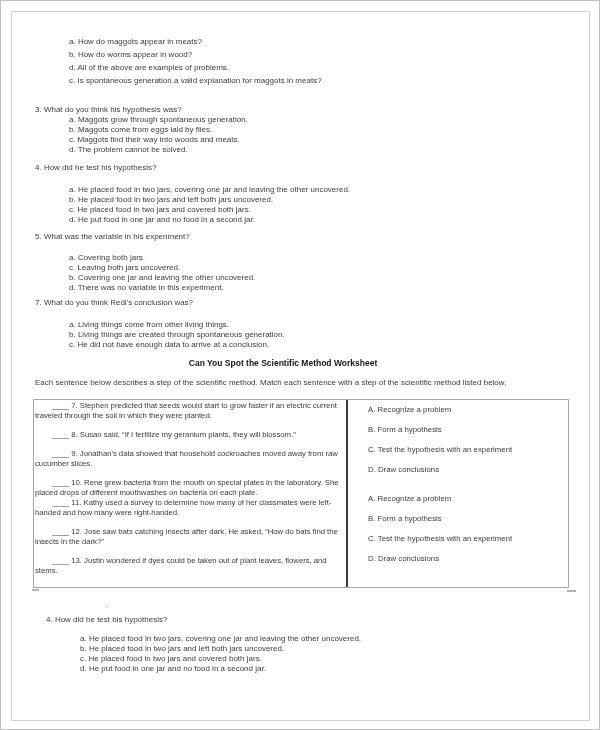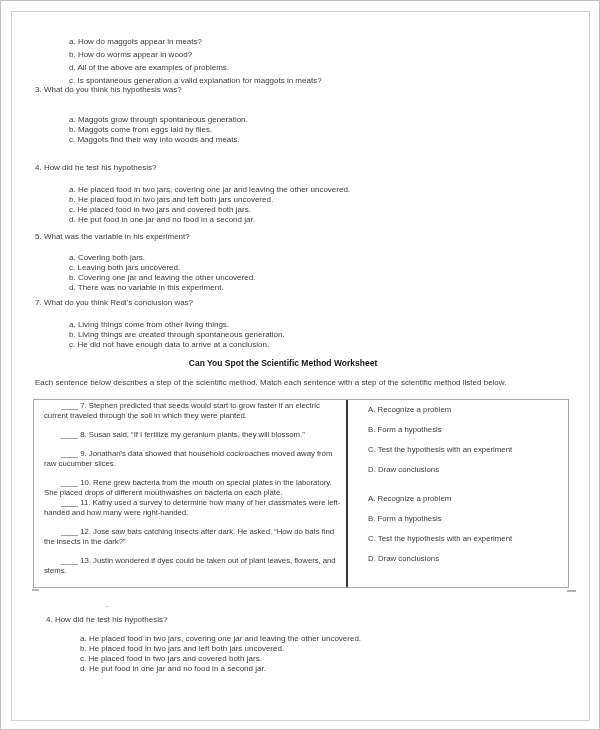--- a/index.html
+++ b/index.html
@@ -11,35 +11,35 @@
   }
   #root { position:relative; width:600px; height:730px; background:#fff;
           border:1px solid #bfbfbf; overflow:hidden;text-decoration:underline; }
   #frame { position:absolute; left:10px; top:10px; width:579px; height:710px;
            border:1px solid #d2d2d2; pointer-events:none; }
   .abs { position:absolute; }
   .ln { font-size:8px; line-height:10px; white-space:nowrap; }
   .lh13 { line-height:13px; }
 
   #intro-opts { left:68px; top:34px; }
-  #q3  { left:34px; top:84px; }  #q3-opts { left:68px; top:114px; }
+  #q3  { left:34px; top:104px; }  #q3-opts { left:68px; top:114px; }
   #q4  { left:34px; top:162px; } #q4-opts { left:68px; top:184px; }
   #q5  { left:34px; top:231px; } #q5-opts { left:68px; top:252px; }
   #q6  { left:34px; top:297px; } #q6-opts { left:68px; top:319px; }
 
   #ws-title { left:6px; top:357px; width:552px; text-align:center;
               font-weight:700; font-size:8.5px; line-height:10px; color:#161616; }
   #ws-instr { left:34px; top:377px; }
 
   #mtable { left:32px; top:398px; width:536px; height:189px;
             border:1px solid #a8a8a8; display:flex; background:#fff; }
   .cleft  { width:314px; border-right:2px solid #3a3a3a;
             padding:1px 1px 0 1px; overflow:hidden; }
   .cleft p { font-size:7.8px; line-height:10px; text-indent:17px;
-             margin:9px 0 0 9px; letter-spacing:-0.05px; }
+             margin:9px 0 0 0; letter-spacing:-0.05px; }
   .cleft p:first-child, .cleft p.no-gap { margin-top:0; }
   .cleft p.one-line { white-space:nowrap; }
   .cright { flex:1; padding:5px 2px 0 4px; overflow:hidden; }
   .cright p { font-size:7.8px; line-height:10px; margin:0 0 10px 16px; white-space:nowrap; }
   .cright p.grp2 { margin-top:19px; }
 
   .shadow-l { left:31px;  top:588px; width:7px; height:2px; background:#b4b4b4; }
   .shadow-r { left:566px; top:589px; width:9px; height:2px; background:#b4b4b4; }
 
   #stray { left:105px; top:599px; }
@@ -56,20 +56,21 @@
     <div class="ln lh13">b. How do worms appear in wood?</div>
     <div class="ln lh13">d. All of the above are examples of problems.</div>
     <div class="ln lh13">c. Is spontaneous generation a valid explanation for maggots in meats?</div>
   </div>
 
   <div class="abs ln" id="q3">3. What do you think his hypothesis was?</div>
   <div class="abs" id="q3-opts">
     <div class="ln">a. Maggots grow through spontaneous generation.</div>
     <div class="ln">b. Maggots come from eggs laid by flies.</div>
     <div class="ln">c. Maggots find their way into woods and meats.</div>
+    <div class="ln">d. The problem cannot be solved.</div>
   </div>
 
   <div class="abs ln" id="q4">4. How did he test his hypothesis?</div>
   <div class="abs" id="q4-opts">
     <div class="ln">a. He placed food in two jars, covering one jar and leaving the other uncovered.</div>
     <div class="ln">b. He placed food in two jars and left both jars uncovered.</div>
     <div class="ln">c. He placed food in two jars and covered both jars.</div>
     <div class="ln">d. He put food in one jar and no food in a second jar.</div>
   </div>
 

